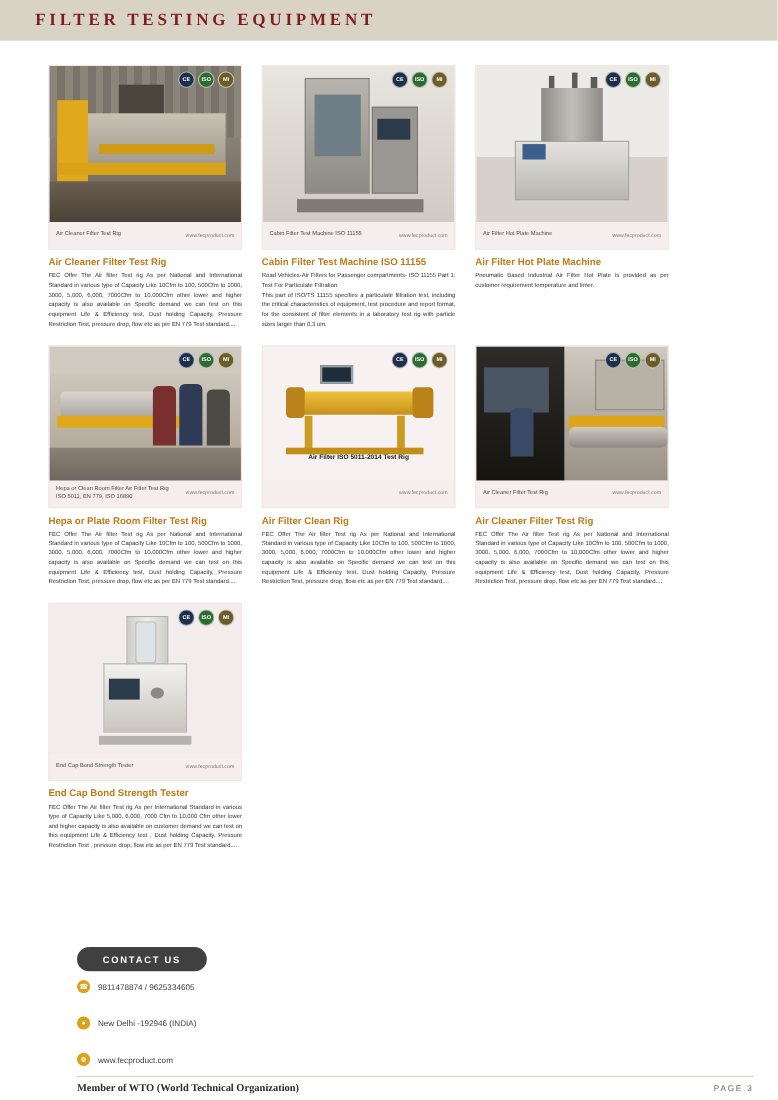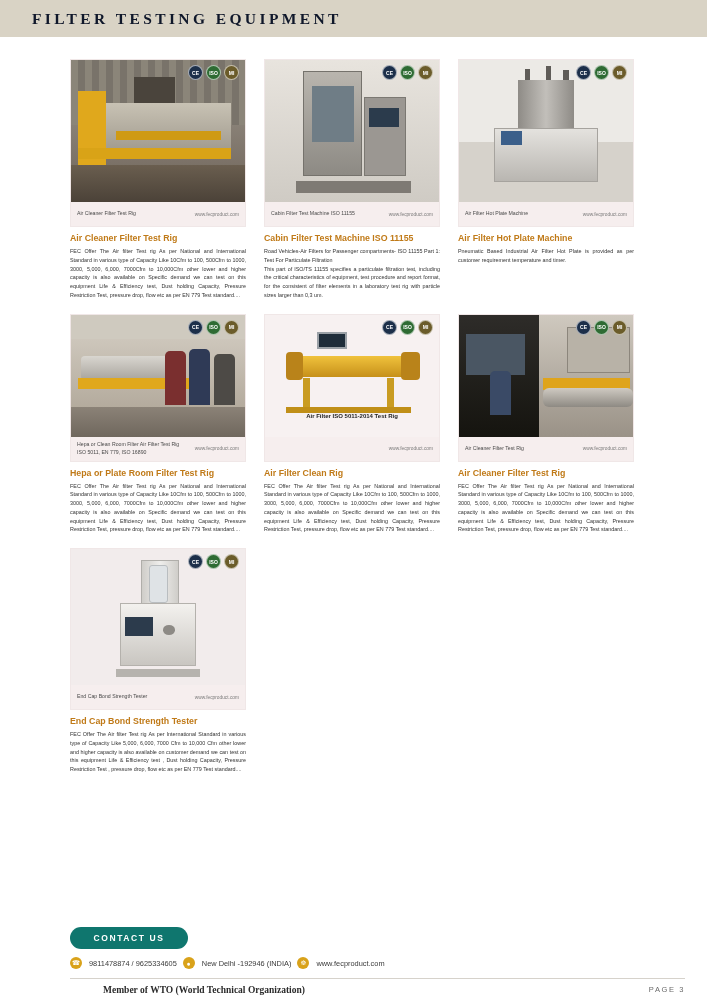--- a/index.html
+++ b/index.html
@@ -17,24 +17,24 @@
     height: 37px;
     display: flex;
     align-items: center;
     padding-left: 32px;
   }
   .page-header h1 {
     font-family: "Liberation Serif", serif;
     font-size: 15.5px;
     letter-spacing: 3.4px;
     font-weight: bold;
-    color: #0f172a;
+    color: #7f1d1d;
   }
   .content {
-    padding: 22px 70px 0 70px;
+    padding: 22px 70px 0 44px;
   }
   .grid {
     display: flex;
     flex-wrap: wrap;
     gap: 0 18px;
   }
   .card {
     width: 176px;
     margin-bottom: 14px;
   }
@@ -170,29 +170,29 @@
 
   
   .footer {
     position: absolute;
     left: 0; right: 0; bottom: 0;
     padding: 0 22px 0 70px;
   }
   .contact-btn {
     width: 118px; height: 22px;
     border-radius: 11px;
-    background: #0f766e;
+    background: #404040;
     color: #fff;
     font-size: 8.5px;
     letter-spacing: 1.6px;
     font-weight: bold;
     display: flex; align-items: center; justify-content: center;
     margin-bottom: 8px;
   }
-  .contact-rows { display: flex; gap: 6px; }
+  .contact-rows { display: flex; flex-direction: column; gap: 21px; }
   .crow { display: flex; align-items: center; gap: 7px; font-size: 7.4px; color: #3a3a3a; }
   .cico {
     width: 12px; height: 12px; border-radius: 50%;
     background: #d9a21a; color: #fff;
     display: flex; align-items: center; justify-content: center;
     font-size: 6.5px;
   }
   .g20wrap {
     position: absolute;
     right: 170px; bottom: 30px;
@@ -236,21 +236,21 @@
     opacity: .85;
   }
   .footer-bar {
     border-top: 1px solid #d6d2cb;
     margin-top: 9px;
     height: 22px;
     display: flex; align-items: center; justify-content: space-between;
   }
   .footer-bar .member {
     font-family: "Liberation Serif", serif;
-    font-size: 9.5px; font-weight: bold; color: #2b2b2b; margin-left: 33px;
+    font-size: 9.5px; font-weight: bold; color: #2b2b2b;
   }
   .footer-bar .pageno {
     font-size: 7.5px; letter-spacing: 1.6px; color: #6a6a6a;
   }
 </style>
 </head>
 <body>
 
 <div class="page-header">
   <h1>FILTER TESTING EQUIPMENT</h1>

